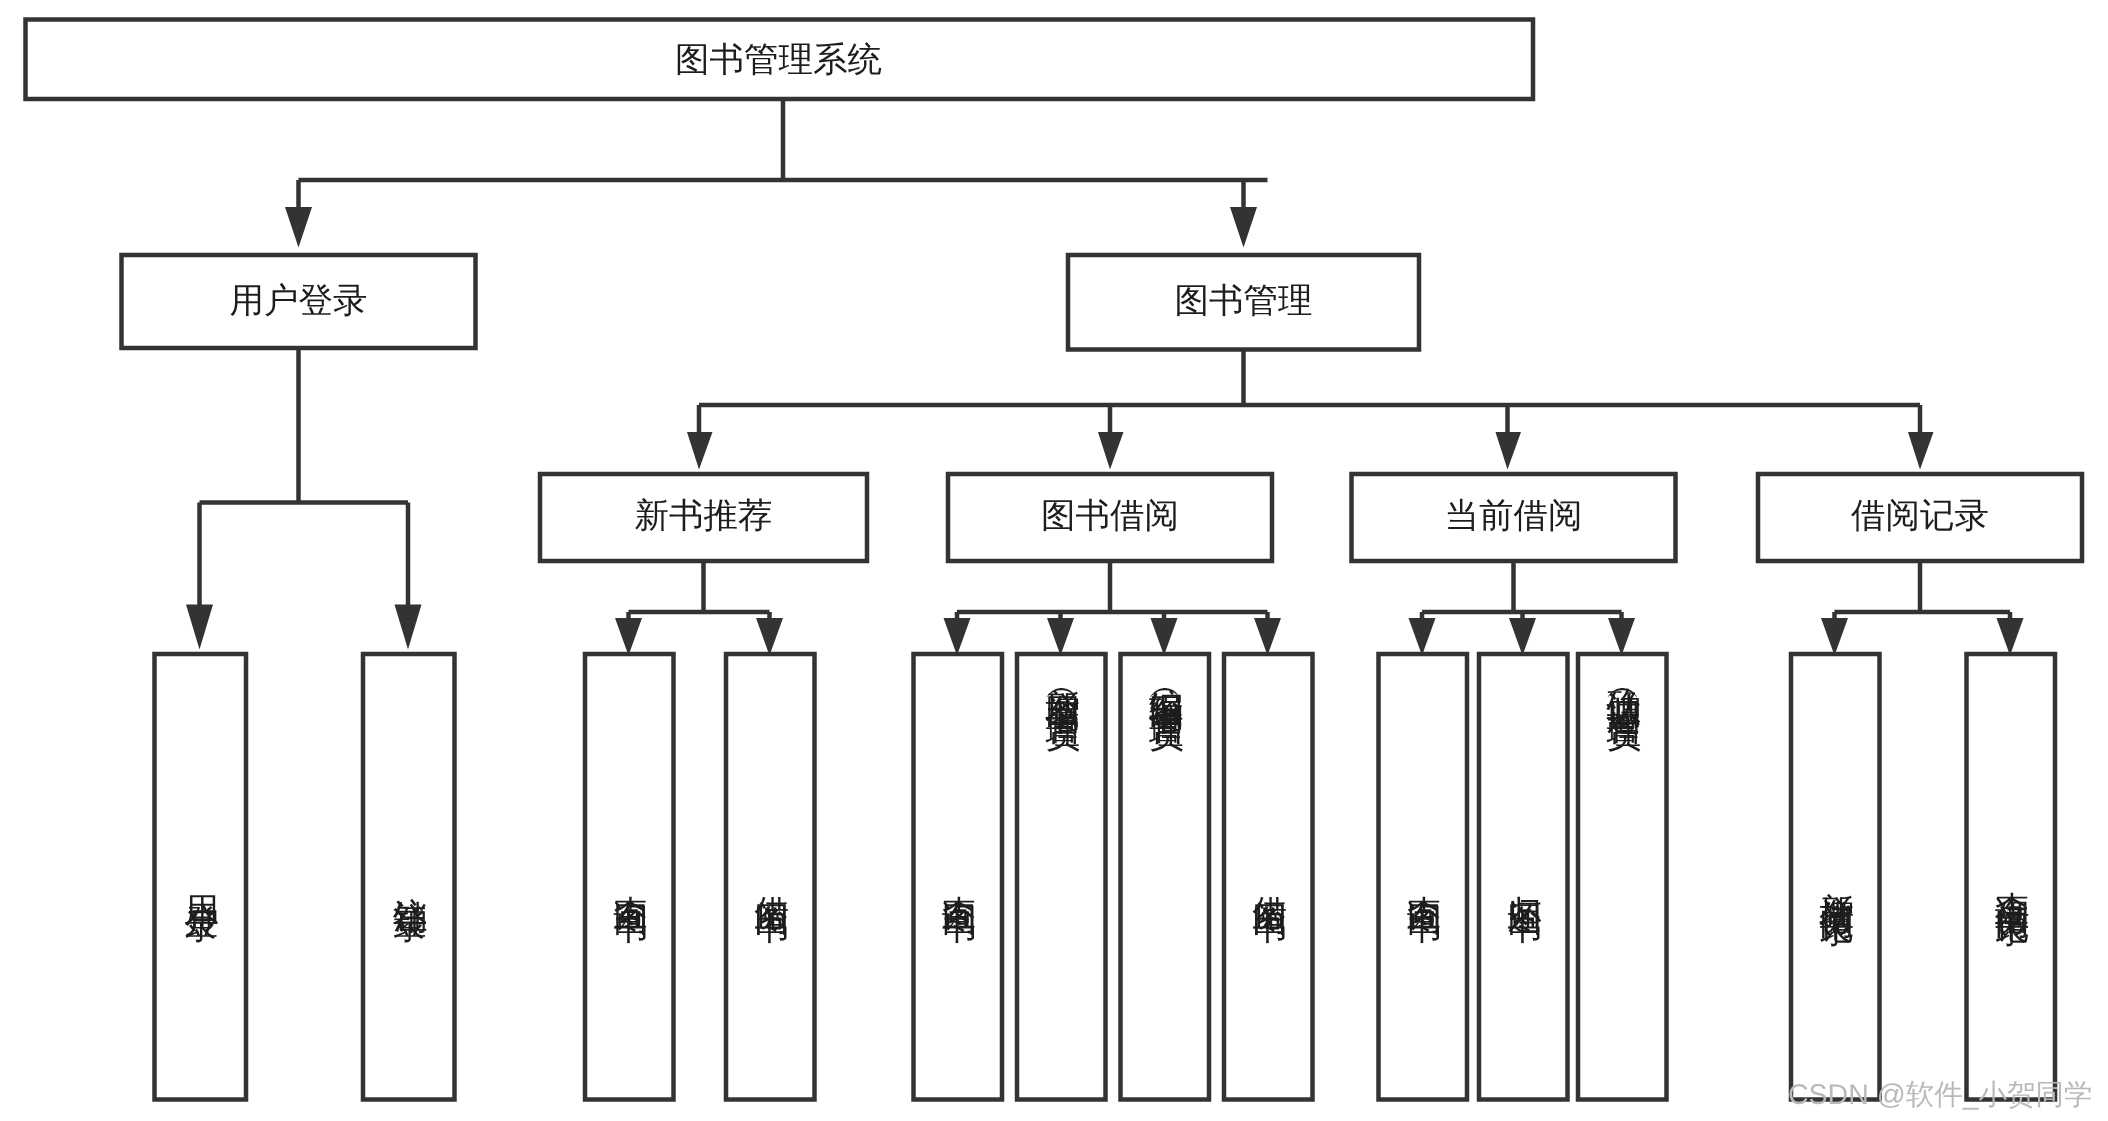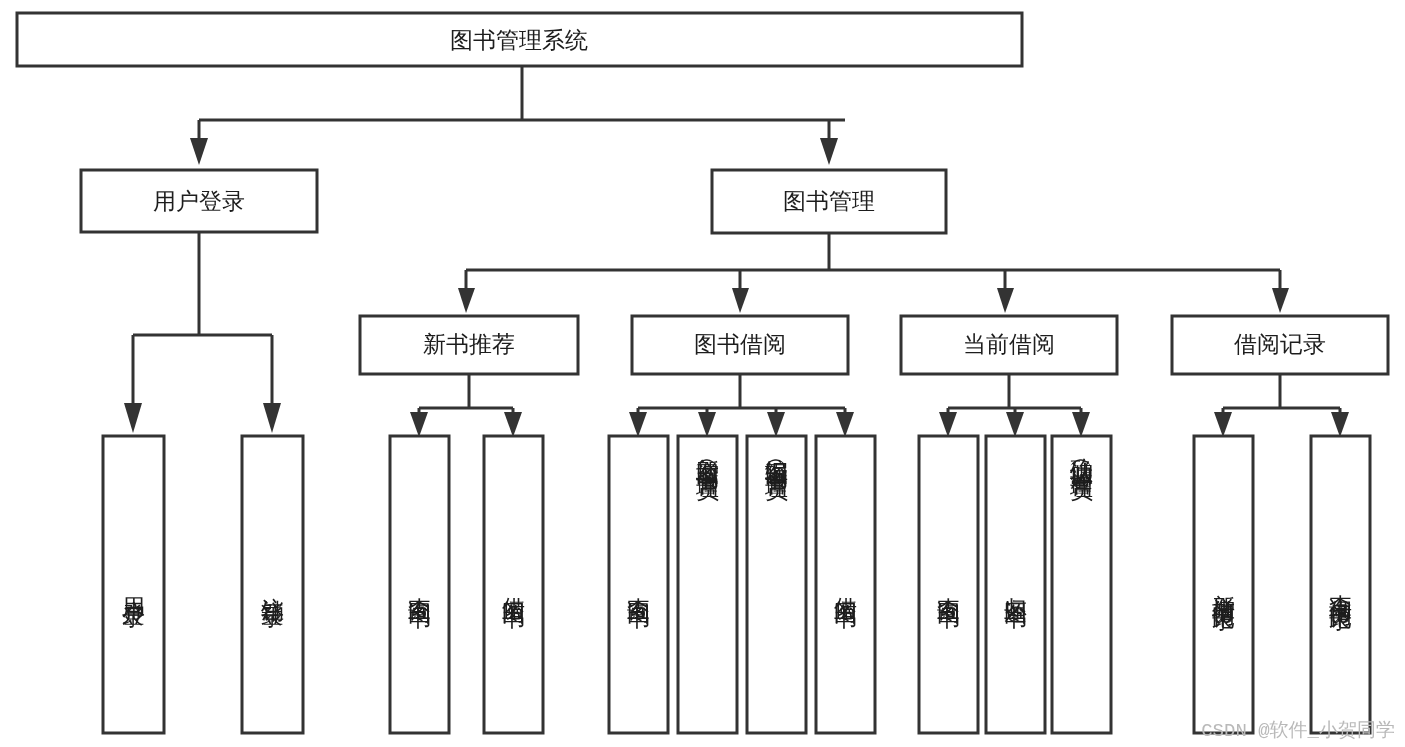--- a/index.html
+++ b/index.html
@@ -64,21 +64,21 @@
     color: #1d1d1d;
     letter-spacing: 3px;
     white-space: nowrap;
     text-align: center;
     pointer-events: none;
   }
   .watermark {
     position: absolute;
     right: 10px;
     bottom: 4px;
-    font-family: Liberation Mono, monospace;
+    font-family: Liberation Sans, sans-serif;
     font-size: 19px;
     color: #b9b9b9;
     white-space: nowrap;
     user-select: none;
     padding-left: 10px;
   }
 </style>
 </head>
 <body>
 

